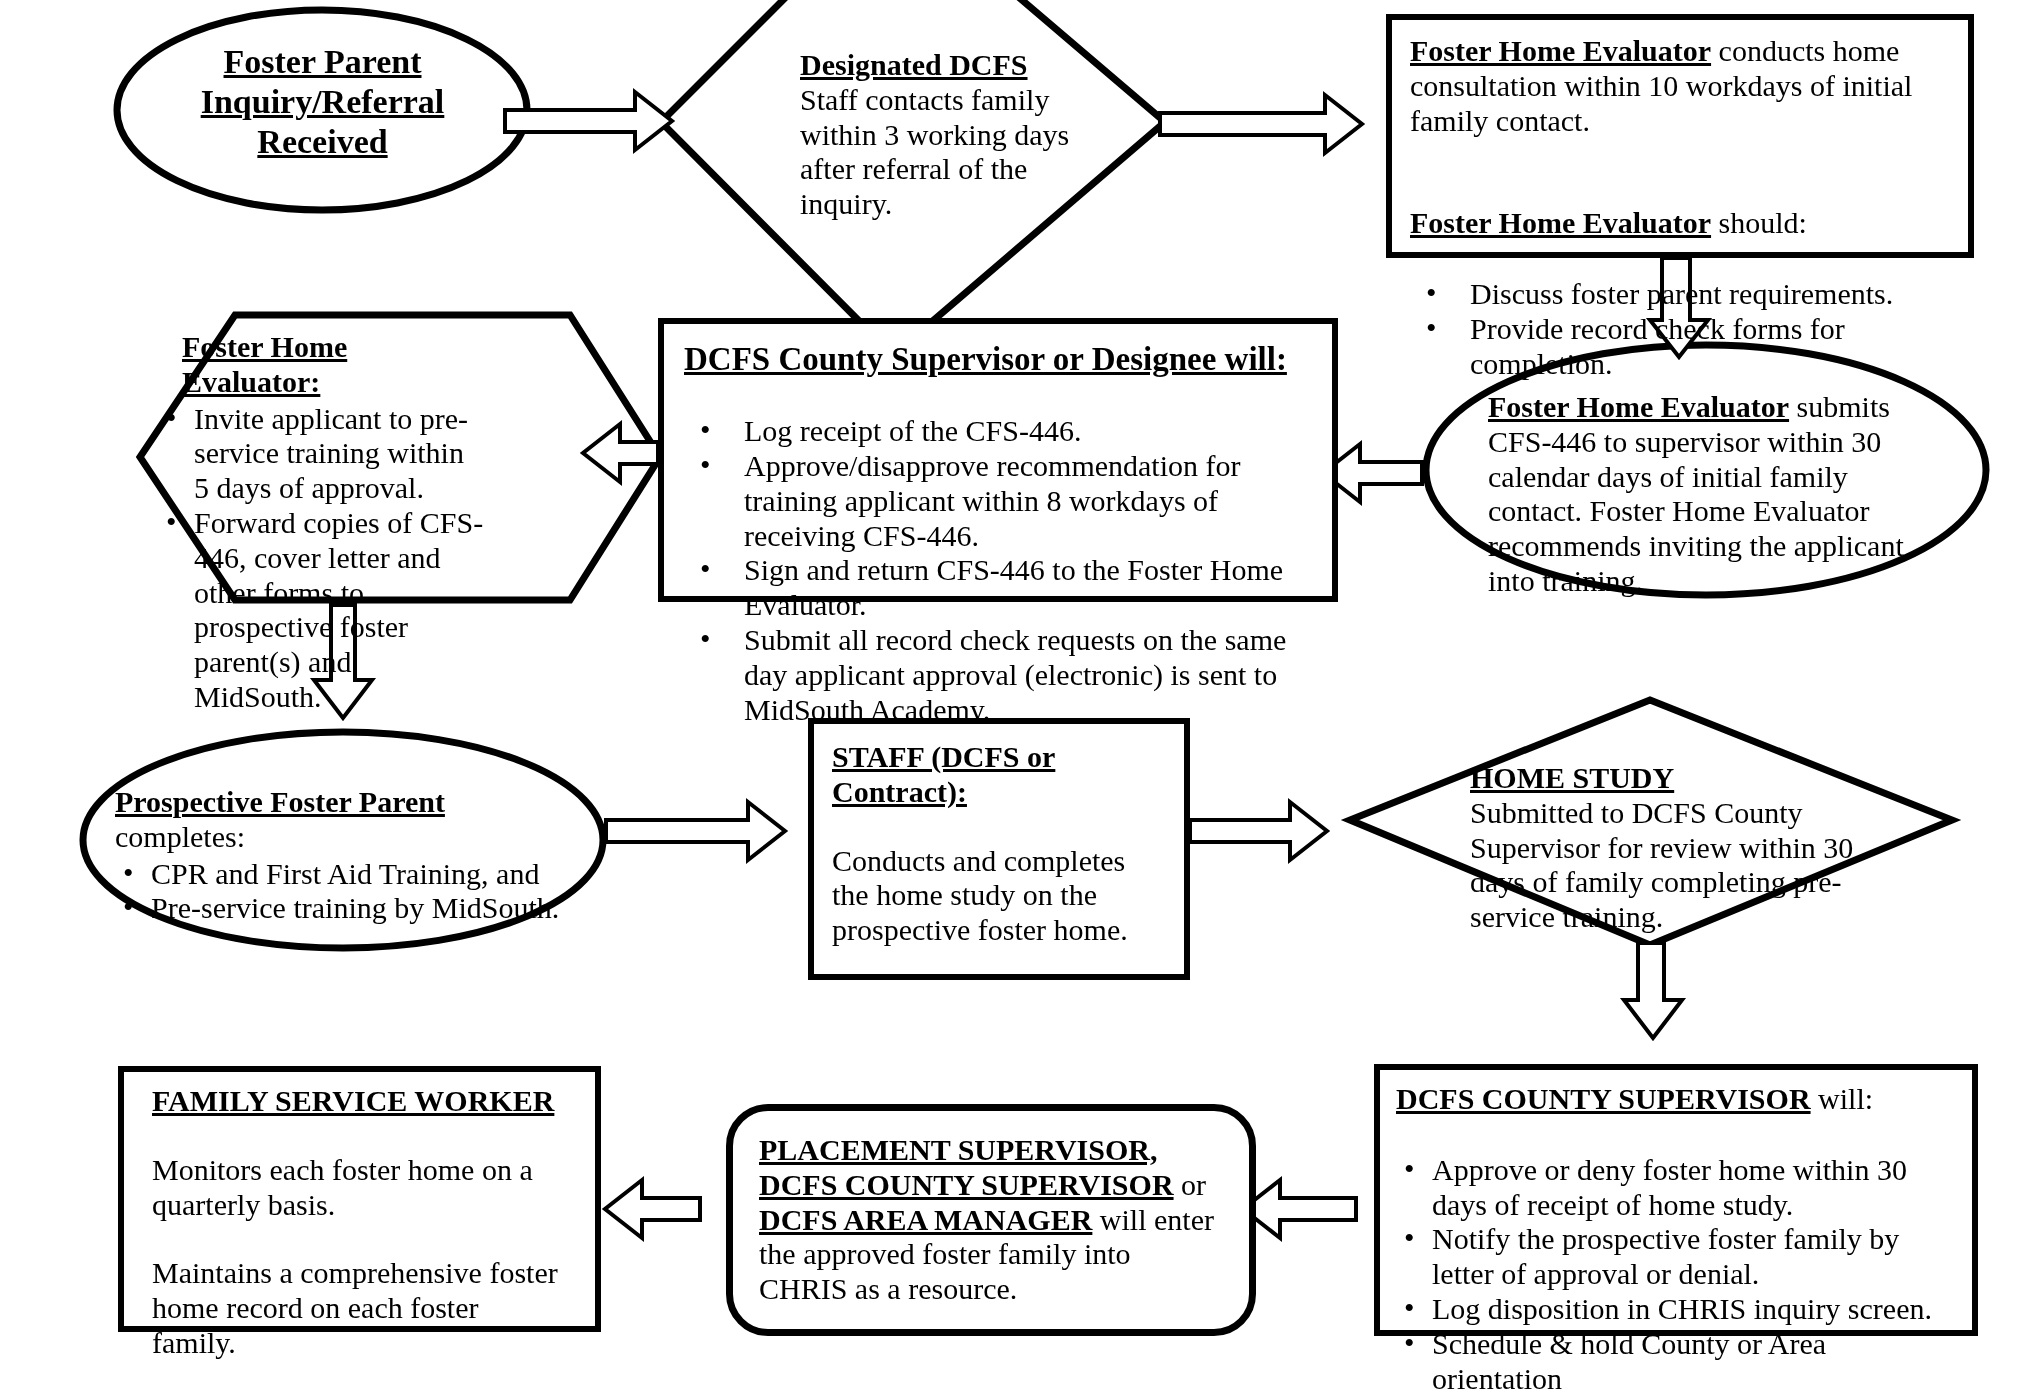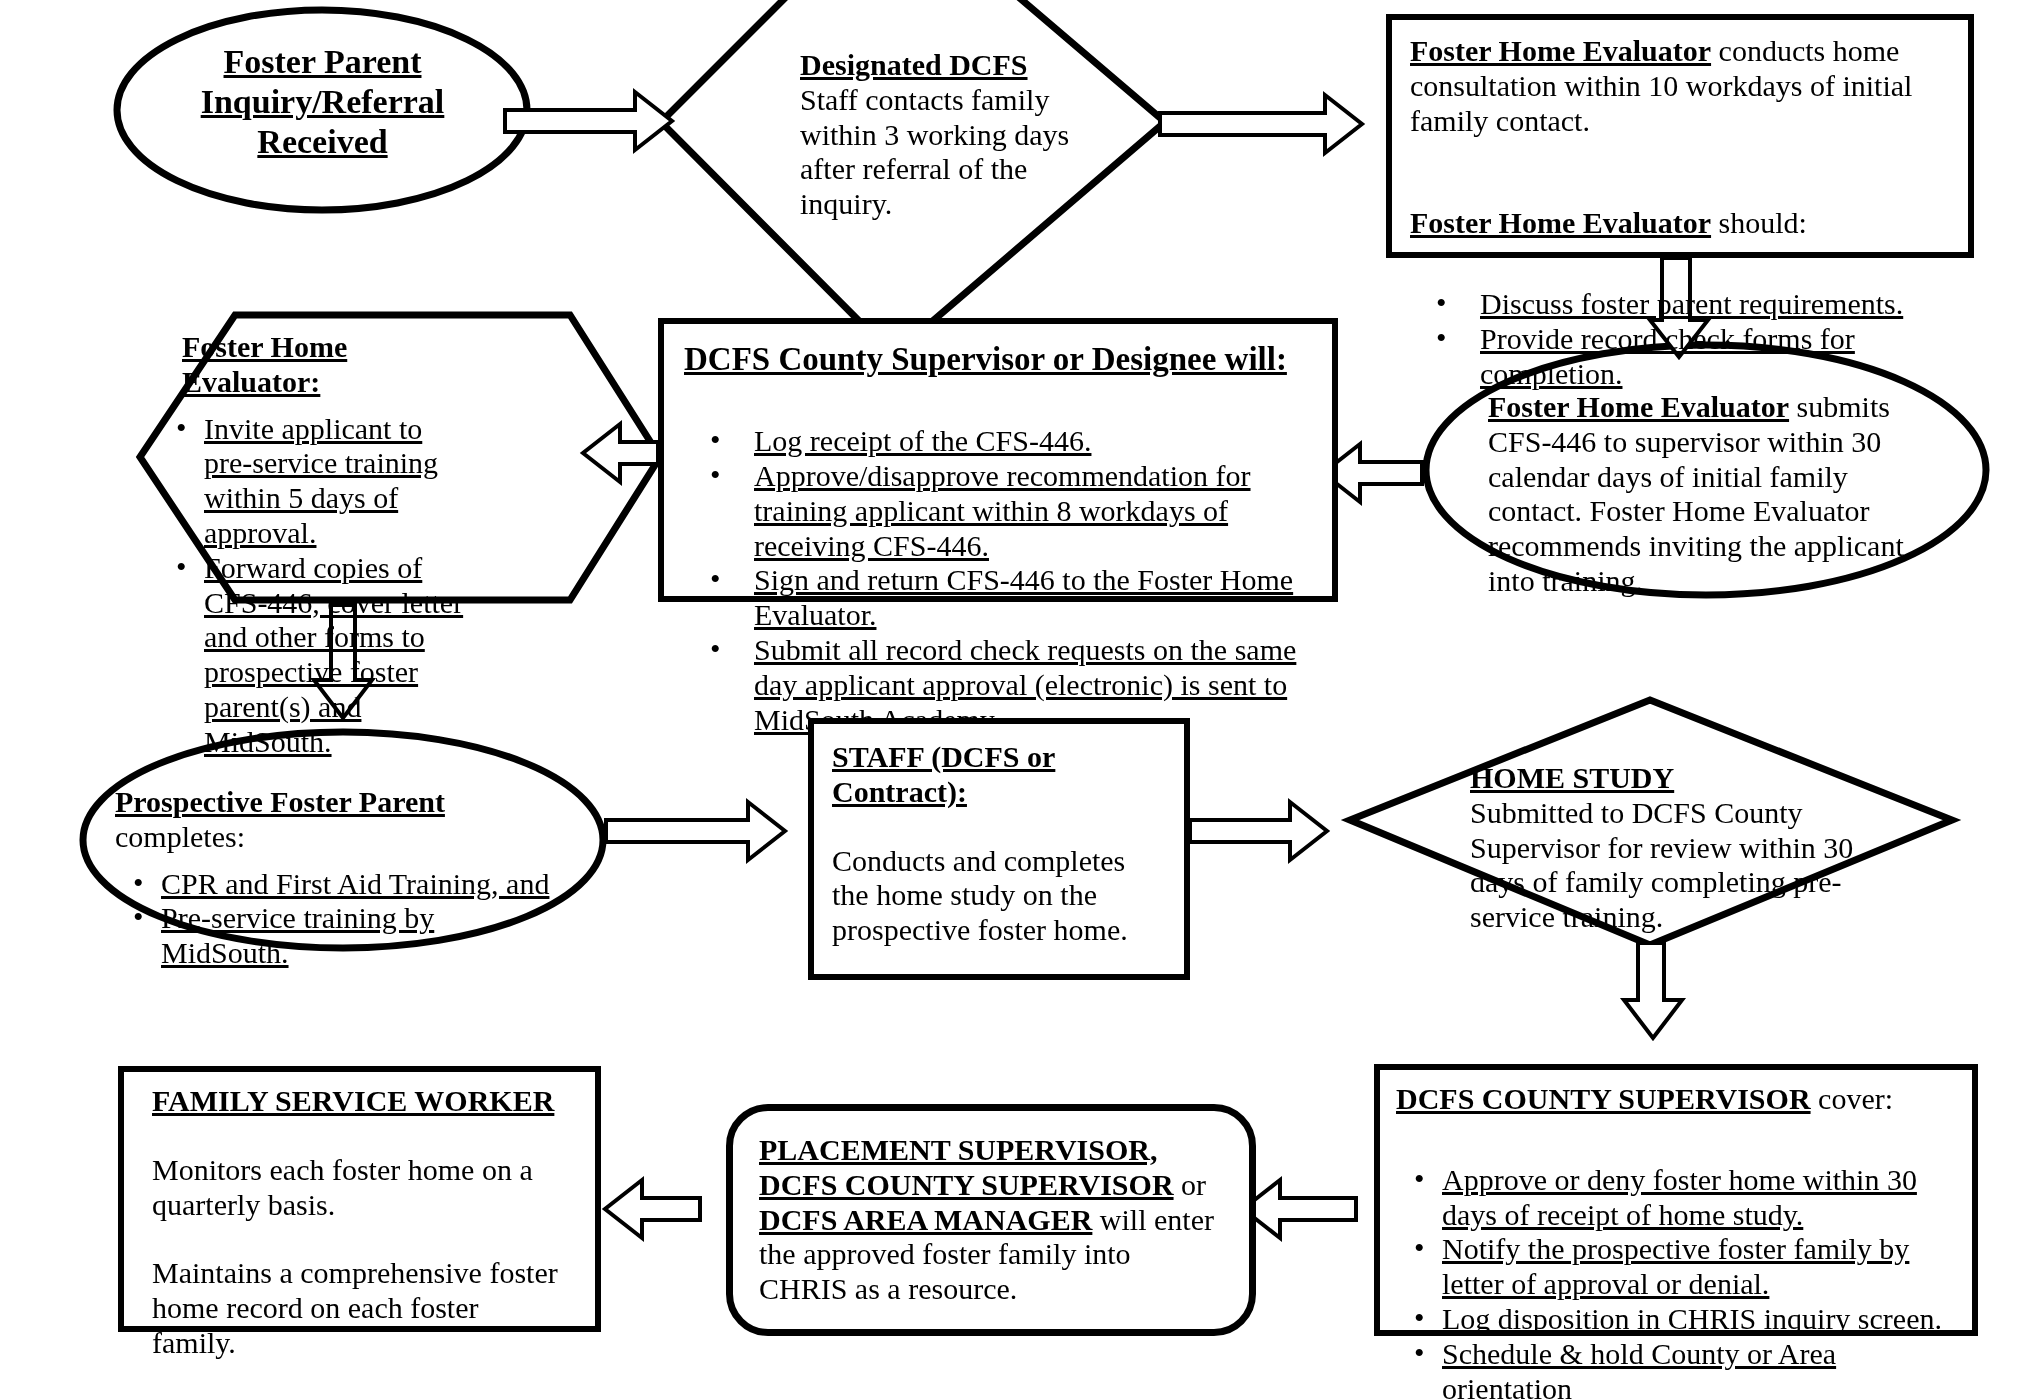--- a/index.html
+++ b/index.html
@@ -50,24 +50,23 @@
   }
   .txt {
     font-size: 30px;
     line-height: 1.16;
   }
 
   p { margin: 0; }
   .gap { height: 18px; }
 
   ul {
-    margin: 12px;
+    margin: 2px;
     padding: 0;
     list-style: none;
-    text-decoration: underline;
   }
   li {
     position: relative;
     padding-left: 42px;
     font-size: 30px;
     line-height: 1.16;
     margin: 0;
   }
   li::before {
     content: "\2022";
@@ -216,21 +215,21 @@
   <div class="node rect" style="left:808px; top:718px; width:382px; height:262px;">
     <div class="node-inner" style="padding:16px 18px;">
       <p class="ttl">STAFF (DCFS or Contract):</p>
       <p class="txt">Conducts and completes the home study on the prospective foster home.</p>
     </div>
   </div>
 
   <div class="node rect" style="left:1374px; top:1064px; width:604px; height:272px;">
     <div class="node-inner" style="padding:12px 16px;">
       <p class="txt">
-        <span class="ttl">DCFS COUNTY SUPERVISOR</span><span> cover:</span>
+        <span class="ttl">DCFS COUNTY SUPERVISOR</span><span> will:</span>
       </p>
       <ul class="tight">
         <li>Approve or deny foster home within 30 days of receipt of home study.</li>
         <li>Notify the prospective foster family by letter of approval or denial.</li>
         <li>Log disposition in CHRIS inquiry screen.</li>
         <li>Schedule &amp; hold County or Area orientation</li>
       </ul>
     </div>
   </div>
 

